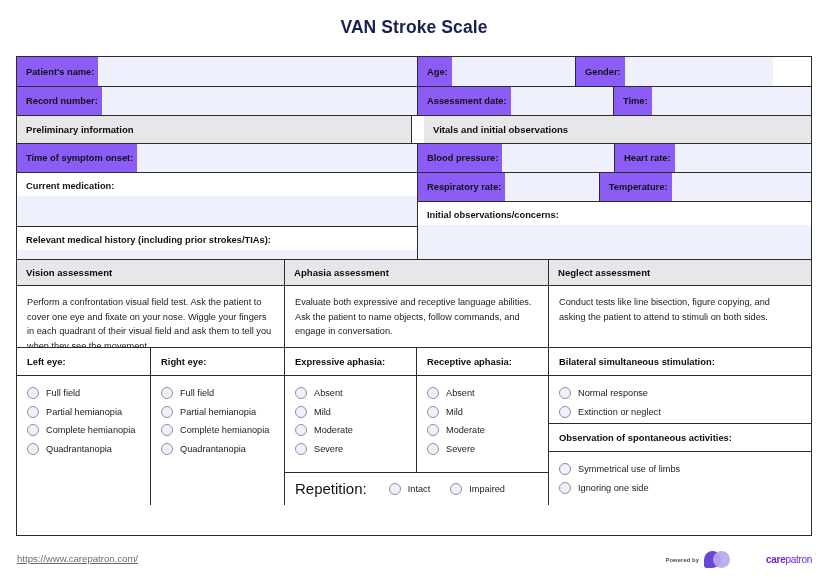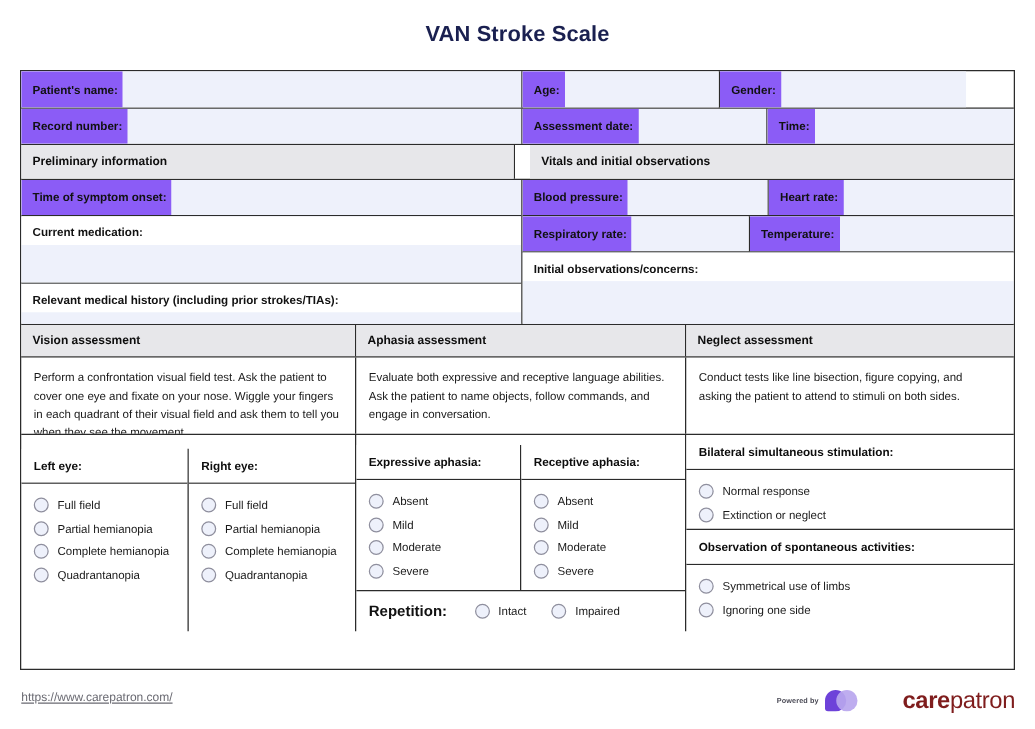--- a/index.html
+++ b/index.html
@@ -166,22 +166,22 @@
   }
 
   .inlineradios {
     display: flex;
     align-items: center;
     height: 100%;
     padding-left: 10px;
     box-sizing: border-box;
   }
   .inlineradios .rlabel {
-    font-size: 12px;
-    font-weight: bold;
+    font-size: 15px;
+    font-weight: normal;
     margin-right: 22px;
     white-space: nowrap;
   }
   .inlineradios .opt {
     display: flex;
     align-items: center;
     margin-right: 20px;
   }
 
   
@@ -221,23 +221,23 @@
   }
   .brand .mark .blob-b {
     position: absolute;
     left: 9px; top: 0;
     width: 17px; height: 17px;
     background: #b9a6ee;
     border-radius: 50%;
     opacity: 0.92;
   }
   .brand .wordmark {
-    font-size: 19px;
+    font-size: 10px;
     letter-spacing: -0.3px;
-    color: #7f1d1d;
+    color: #6d28d9;
     line-height: 1;
     margin-left: 31px;
   }
   .brand .wordmark b { font-weight: bold; }
   .brand .wordmark span { font-weight: normal; }
 </style>
 </head>
 <body>
 
 <div class="page">
@@ -394,21 +394,21 @@
         <div class="desc">Evaluate both expressive and receptive language abilities. Ask the patient to name objects, follow commands, and engage in conversation.</div>
       </div>
       <div class="cell" style="width:262px;">
         <div class="desc">Conduct tests like line bisection, figure copying, and asking the patient to attend to stimuli on both sides.</div>
       </div>
     </div>
 
     <div class="row" style="height:157px;">
 
       <div class="cell vline" style="width:268px;">
-        <div class="row" style="height:100%;margin-top:11px;">
+        <div class="row" style="height:100%;">
 
           <div class="cell vline" style="width:134px;">
             <div class="row hline" style="height:28px;">
               <div class="cell" style="width:100%;">
                 <div class="subhdr">Left eye:</div>
               </div>
             </div>
             <div class="radiolist">
               <div class="radioitem">
                 <span class="radio"></span>
@@ -453,21 +453,21 @@
                 <span class="radiolabel">Quadrantanopia</span>
               </div>
             </div>
           </div>
 
         </div>
       </div>
 
       <div class="cell vline" style="width:264px;">
 
-        <div class="row hline" style="height:125px;align-items:flex-end;">
+        <div class="row hline" style="height:125px;">
           <div class="cell vline" style="width:132px;">
             <div class="row hline" style="height:28px;">
               <div class="cell" style="width:100%;">
                 <div class="subhdr">Expressive aphasia:</div>
               </div>
             </div>
             <div class="radiolist">
               <div class="radioitem">
                 <span class="radio"></span>
                 <span class="radiolabel">Absent</span>

